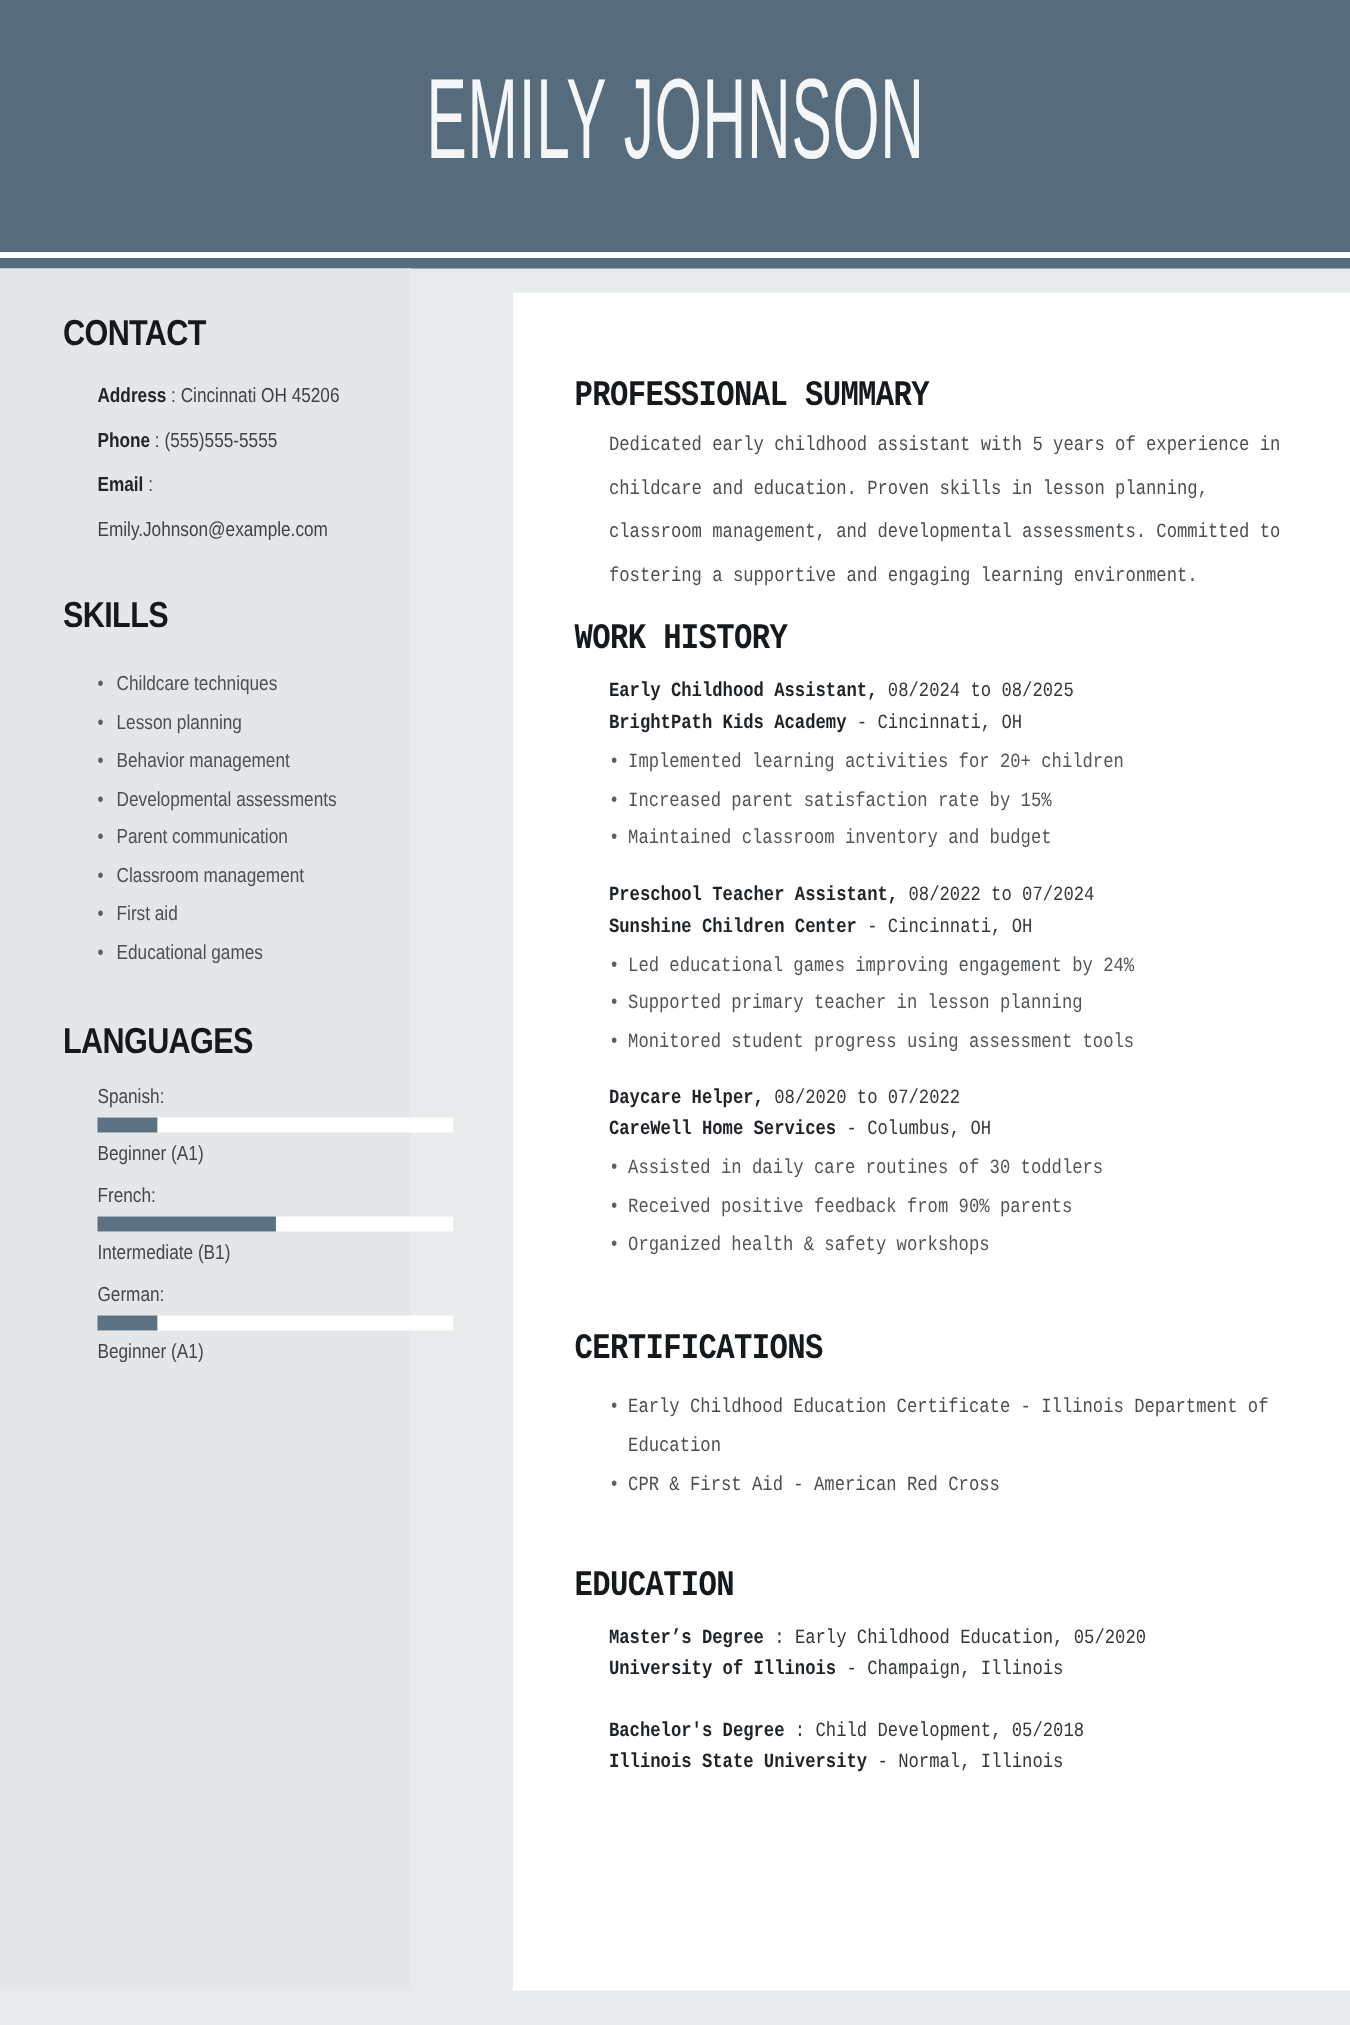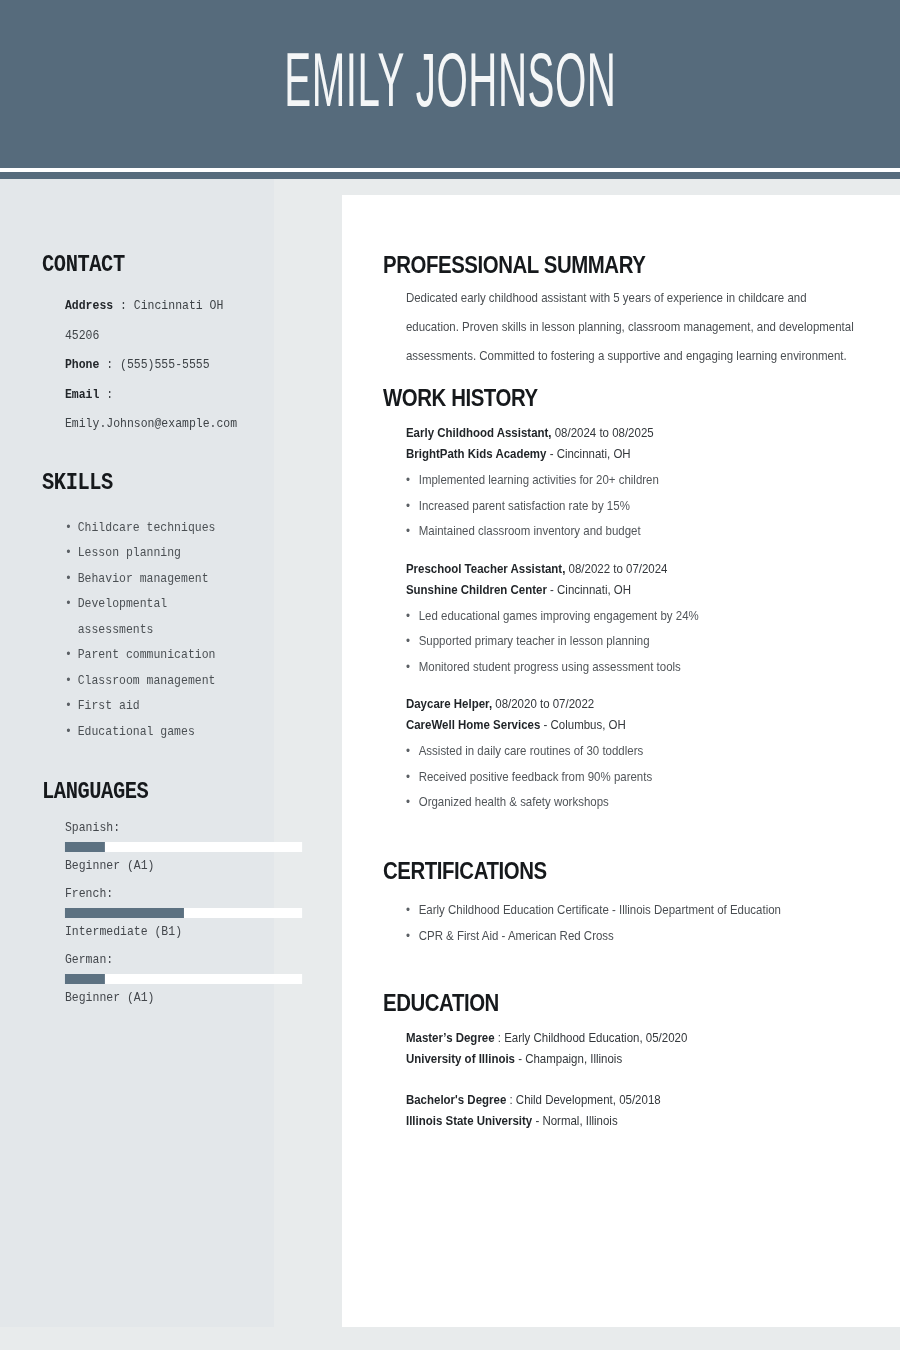--- a/index.html
+++ b/index.html
@@ -17,25 +17,25 @@
     white-space:nowrap; transform:scaleX(0.53); transform-origin:center;
     margin-top:-10px;
   }
   .rule-w { height:4px; background:#ffffff; }
   .rule-s { height:7px; background:#566b7c; }
 
   
   .content { position:relative; height:1148px; }
   .sidebar {
     position:absolute; left:0; top:0; bottom:0; width:274px;
-    background:#e3e7ea; padding:74px 26px 0 42px;font-family:Liberation Mono, monospace;
+    background:#e3e7ea; padding:32px 26px 0 42px;
   }
   .card {
     position:absolute; left:342px; top:16px; right:0; bottom:0;
-    background:#ffffff; padding:58px 38px 0 41px;
+    background:#ffffff; padding:58px 38px 0 41px;font-family:Liberation Mono, monospace;
   }
 
   
   .condense { transform:scaleX(0.85); transform-origin:0 0; width:117.6%; }
 
   h2 {
     font-size:24px; line-height:24px; font-weight:700; letter-spacing:-0.5px;
     color:#16191c; white-space:nowrap;
   }
 

